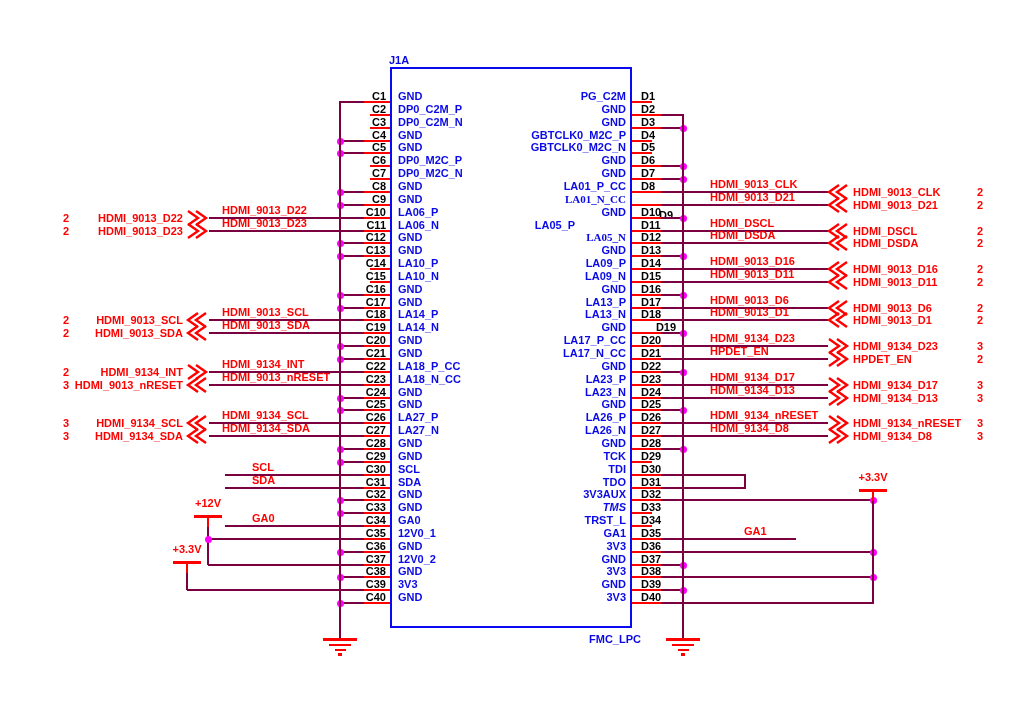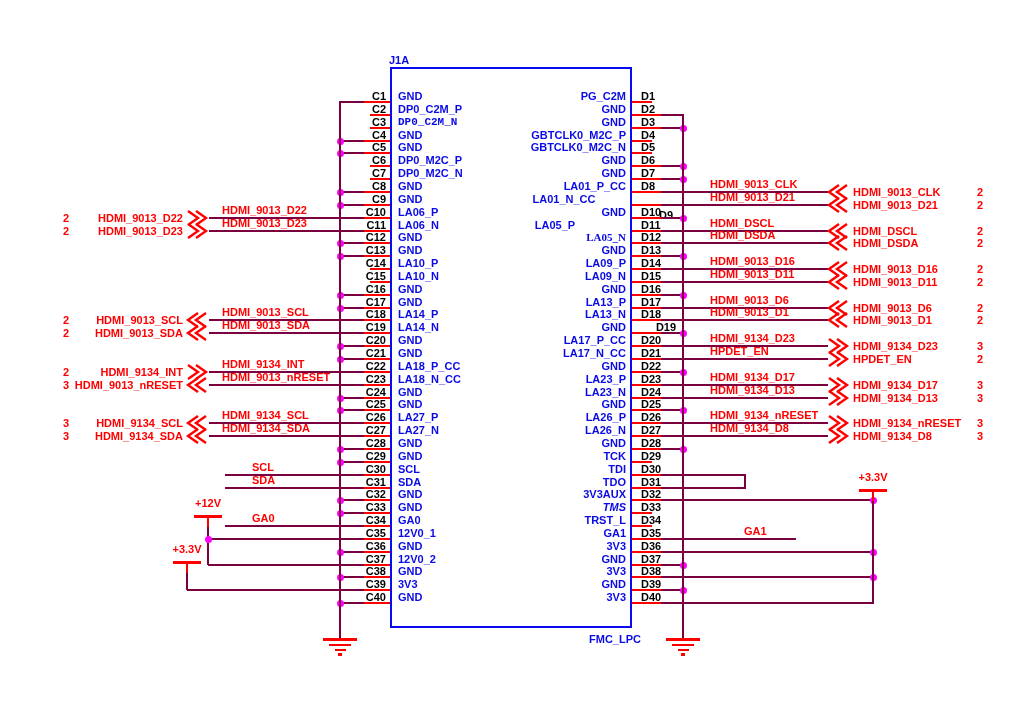--- a/index.html
+++ b/index.html
@@ -24,21 +24,21 @@
   <div class="t blue" style="left:389px;top:54px;">J1A</div>
   <div class="t blue" style="left:589px;top:633px;">FMC_LPC</div>
 <div class="t blk" style="left: 336px; top: 90px; width: 50px; text-align: right;">C1</div>
     <div class="t blue" style="left: 398px; top: 90px; width: 160px; text-align: left;">GND</div>
     <div class="ln" style="left: 364px; top: 101px; width: 26px; height: 2px; background: rgb(255, 0, 0);"></div>
     <div class="ln" style="left: 339px; top: 101px; width: 25px; height: 2px; background: rgb(122, 0, 64);"></div>
     <div class="t blk" style="left: 336px; top: 103px; width: 50px; text-align: right;">C2</div>
     <div class="t blue" style="left: 398px; top: 103px; width: 160px; text-align: left;">DP0_C2M_P</div>
     <div class="ln" style="left: 370px; top: 114px; width: 20px; height: 2px; background: rgb(255, 0, 0);"></div>
     <div class="t blk" style="left: 336px; top: 116px; width: 50px; text-align: right;">C3</div>
-    <div class="t blue" style="left: 398px; top: 116px; width: 160px; text-align: left; font-family: Liberation Mono, monospace;">DP0_C2M_N</div>
+    <div class="t blue" style="left: 398px; top: 116px; width: 160px; text-align: left;">DP0_C2M_N</div>
     <div class="ln" style="left: 370px; top: 127px; width: 20px; height: 2px; background: rgb(255, 0, 0);"></div>
     <div class="t blk" style="left: 336px; top: 129px; width: 50px; text-align: right;">C4</div>
     <div class="t blue" style="left: 398px; top: 129px; width: 160px; text-align: left;">GND</div>
     <div class="ln" style="left: 364px; top: 140px; width: 26px; height: 2px; background: rgb(255, 0, 0);"></div>
     <div class="ln" style="left: 339px; top: 140px; width: 25px; height: 2px; background: rgb(122, 0, 64);"></div>
     <div class="dot" style="left: 336.5px; top: 137.5px; background: rgb(255, 0, 255);"></div>
     <div class="t blk" style="left: 336px; top: 141px; width: 50px; text-align: right;">C5</div>
     <div class="t blue" style="left: 398px; top: 141px; width: 160px; text-align: left;">GND</div>
     <div class="ln" style="left: 364px; top: 152px; width: 26px; height: 2px; background: rgb(255, 0, 0);"></div>
     <div class="ln" style="left: 339px; top: 152px; width: 25px; height: 2px; background: rgb(122, 0, 64);"></div>
@@ -302,21 +302,21 @@
     <div class="ln" style="left: 632px; top: 191px; width: 29px; height: 2px; background: rgb(255, 0, 0);"></div>
     <div class="ln" style="left: 661px; top: 191px; width: 167px; height: 2px; background: rgb(122, 0, 64);"></div>
     <svg width="22" height="16" style="left: 827px; top: 184px;">
       <polyline points="20,1 10,8 20,15" fill="none" stroke="#ff0000" stroke-width="2.4"></polyline>
       <polyline points="12,1 2,8 12,15" fill="none" stroke="#ff0000" stroke-width="2.4"></polyline>
     </svg>
     <div class="t red" style="left: 853px; top: 186px; width: 150px; text-align: left;">HDMI_9013_CLK</div>
     <div class="t red" style="left: 966px; top: 186px; width: 28px; text-align: center;">2</div>
     <div class="t red" style="left: 710px; top: 178px; width: 140px; text-align: left;">HDMI_9013_CLK</div>
     <div class="t blk" style="left: 641px; top: 193px; width: 50px; text-align: center; margin-top: 16px;">D9</div>
-    <div class="t blue" style="left: 484px; top: 193px; width: 160px; text-align: center;">LA01_N_CC</div>
+    <div class="t blue" style="left: 466px; top: 193px; width: 160px; text-align: right; font-family: Liberation Serif, serif;">LA01_N_CC</div>
     <div class="ln" style="left: 632px; top: 204px; width: 29px; height: 2px; background: rgb(255, 0, 0);"></div>
     <div class="ln" style="left: 661px; top: 204px; width: 167px; height: 2px; background: rgb(122, 0, 64);"></div>
     <svg width="22" height="16" style="left: 827px; top: 197px;">
       <polyline points="20,1 10,8 20,15" fill="none" stroke="#ff0000" stroke-width="2.4"></polyline>
       <polyline points="12,1 2,8 12,15" fill="none" stroke="#ff0000" stroke-width="2.4"></polyline>
     </svg>
     <div class="t red" style="left: 853px; top: 199px; width: 150px; text-align: left;">HDMI_9013_D21</div>
     <div class="t red" style="left: 966px; top: 199px; width: 28px; text-align: center;">2</div>
     <div class="t red" style="left: 710px; top: 191px; width: 140px; text-align: left;">HDMI_9013_D21</div>
     <div class="t blk" style="left: 641px; top: 206px; width: 50px; text-align: left;">D10</div>

